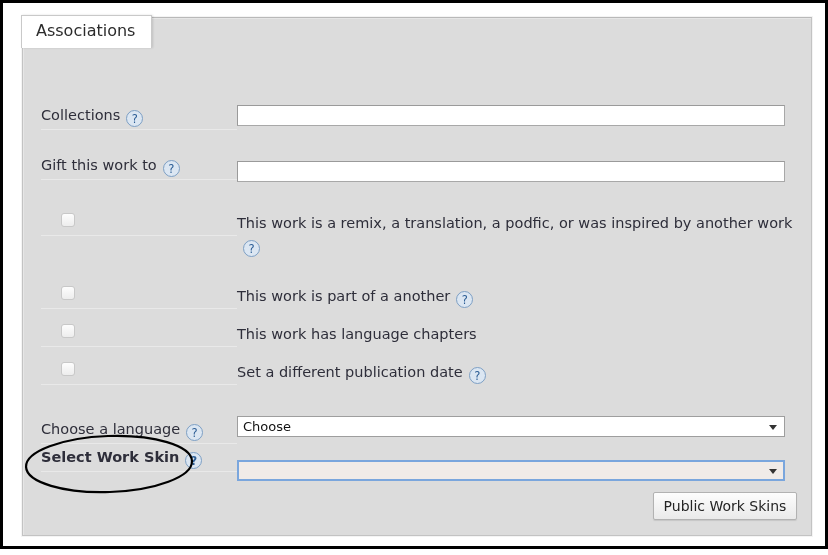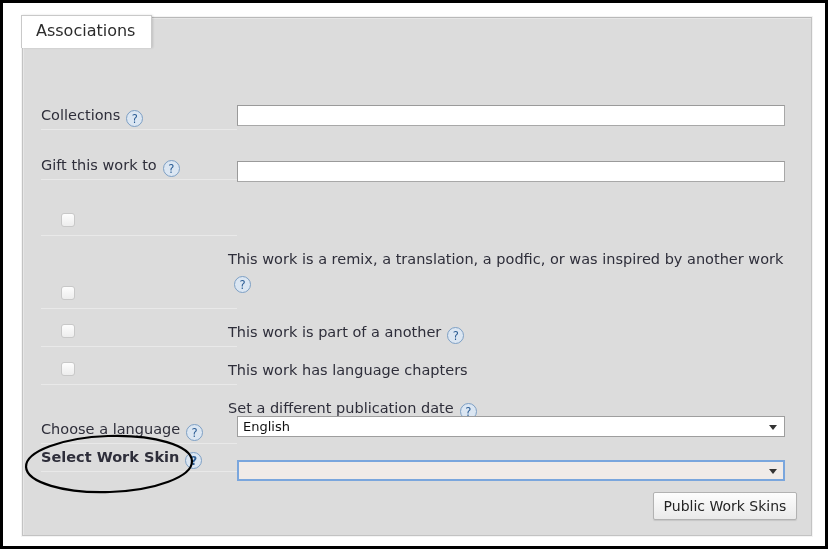--- a/index.html
+++ b/index.html
@@ -137,26 +137,25 @@
     border: 1px solid #a8a8a8;
     border-top-color: #9a9a9a;
     border-left-color: #9a9a9a;
     font-size: 13px;
     padding: 0 4px;
     color: #222;
   }
 
   .cb-desc {
     position: absolute;
-    left: 205px;
+    left: 214px;
     font-size: 14.5px;
     color: #2e2e3a;
     line-height: 22px;
     width: 560px;
-    margin-top: 36px;
   }
 
   
   .select {
     position: relative;
     width: 548px;
     height: 21px;
     box-sizing: border-box;
     background: #ffffff;
     border: 1px solid #9e9e9e;
@@ -271,21 +270,21 @@
           <span>Set a different publication date</span><span class="help">?</span>
         </div>
       </div>
 
       <div class="row" style="top:385px;">
         <div class="label-cell" style="top:14px;">
           <span class="label-text">Choose a language</span><span class="help">?</span>
         </div>
         <div class="field-cell" style="top:13px;">
           <div class="select">
-            <span>English</span>
+            <span>Choose</span>
             <span class="arrow"></span>
           </div>
         </div>
       </div>
 
       <div class="row" style="top:427px;">
         <div class="label-cell" style="top:0;font-weight:bold;">
           <span class="label-text">Select Work Skin</span><span class="help">?</span>
         </div>
         <div class="field-cell" style="top:15px;">

